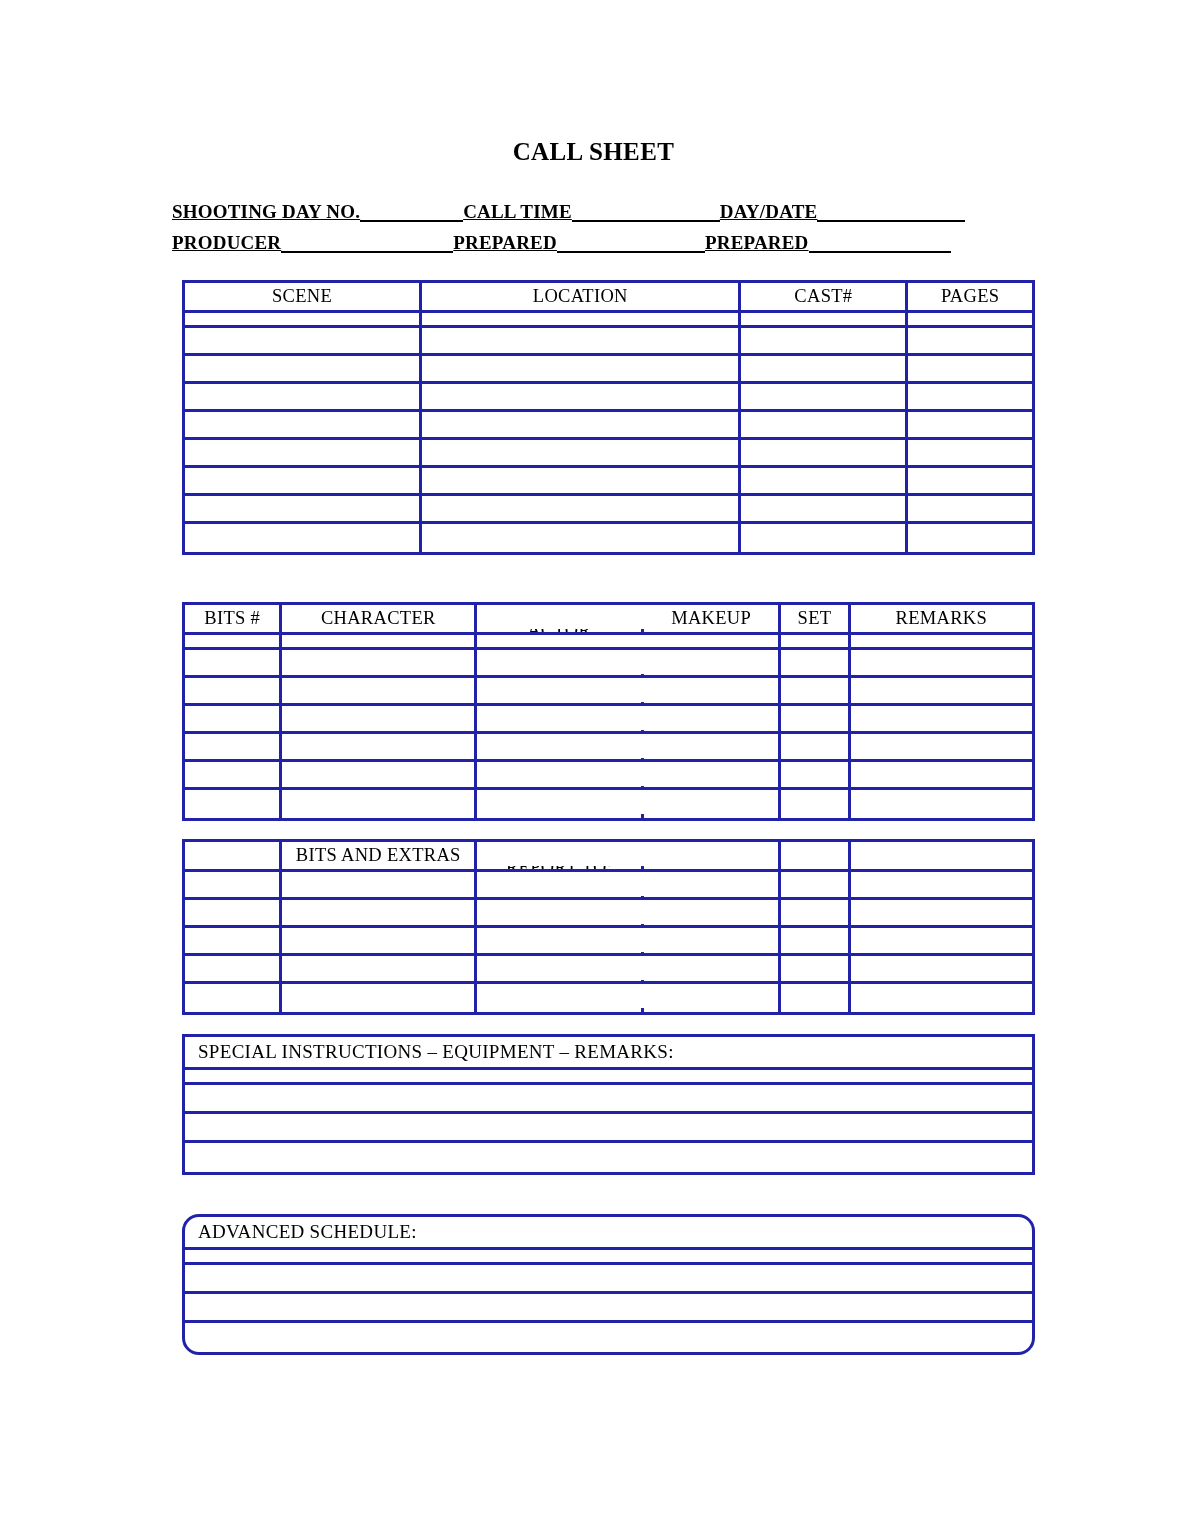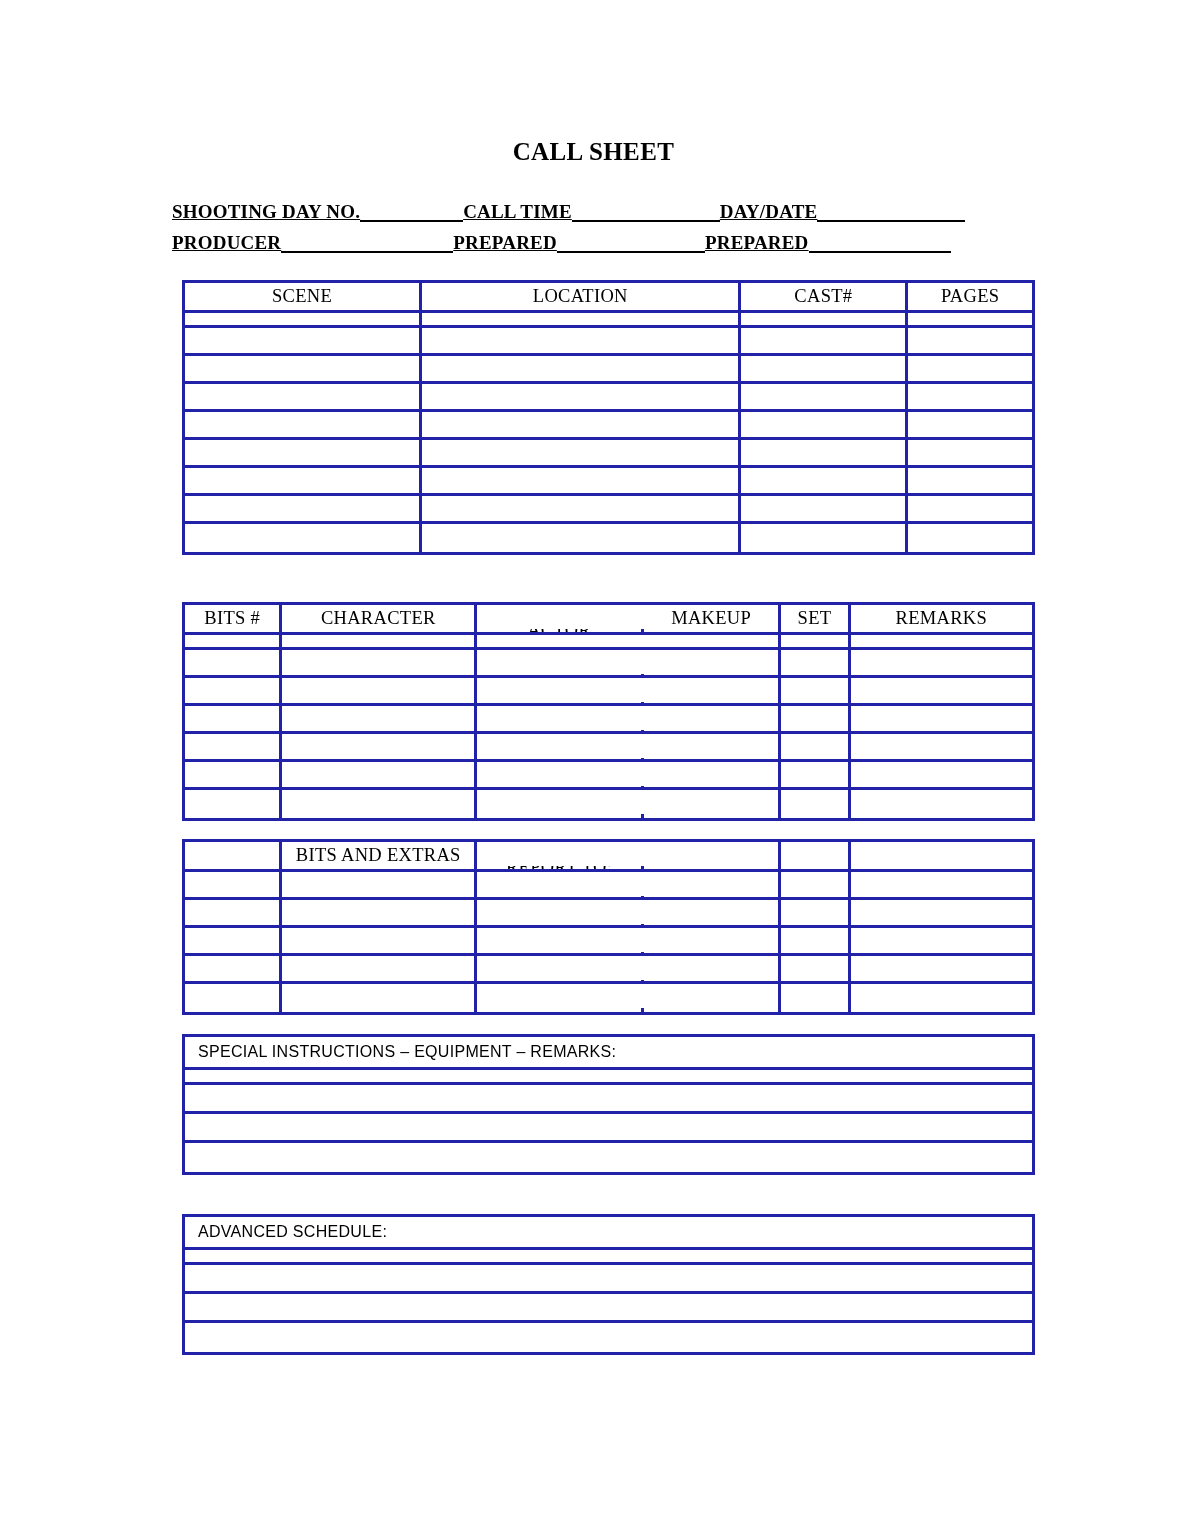--- a/index.html
+++ b/index.html
@@ -121,22 +121,22 @@
   
   .sec .gcell {
     justify-content: flex-start;
     padding-left: 13px;
   }
   .sec .srow { height: 33px; }
   .sec .sthin { height: 15px; }
   .sec .sline { height: 29px; }
 
   .sec-label {
-    font-size: 16px;
-    font-family: Liberation Sans, sans-serif;
+    font-size: 19px;
+    font-family: Liberation Serif, serif;
     letter-spacing: 0.3px;
   }
 </style>
 </head>
 <body>
 
 <div class="page">
 
   <div class="doc-title">CALL SHEET</div>
 
@@ -351,21 +351,21 @@
       <div class="gcell" style="width:100%;"></div>
     </div>
     <div class="grow sline">
       <div class="gcell" style="width:100%;"></div>
     </div>
     <div class="grow sline">
       <div class="gcell" style="width:100%;"></div>
     </div>
   </div>
 
-  <div class="grid sec" style="top:1214px;">
+  <div class="grid sec" style="top:1214px;border-radius:17px;">
     <div class="grow srow">
       <div class="gcell sec-label" style="width:100%;">ADVANCED  SCHEDULE:</div>
     </div>
     <div class="grow sthin">
       <div class="gcell" style="width:100%;"></div>
     </div>
     <div class="grow sline">
       <div class="gcell" style="width:100%;"></div>
     </div>
     <div class="grow sline">

